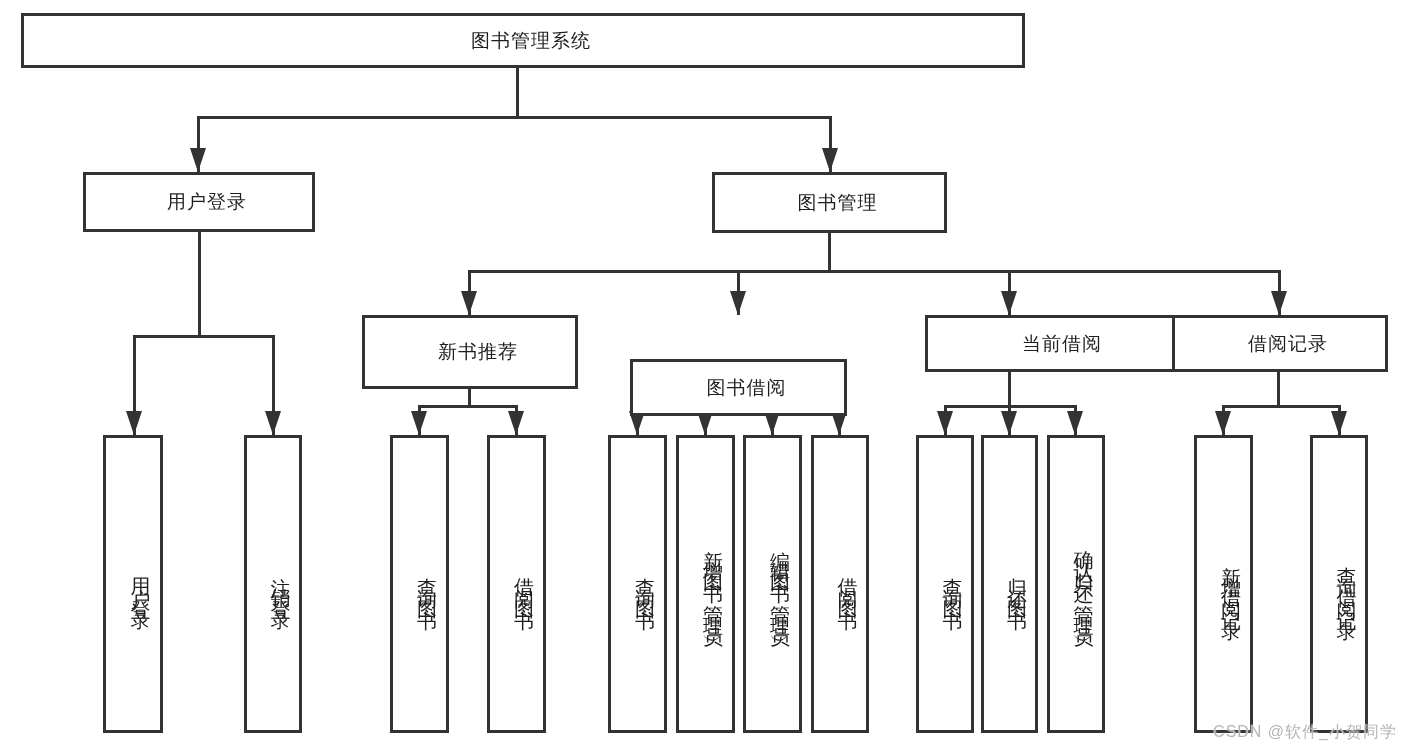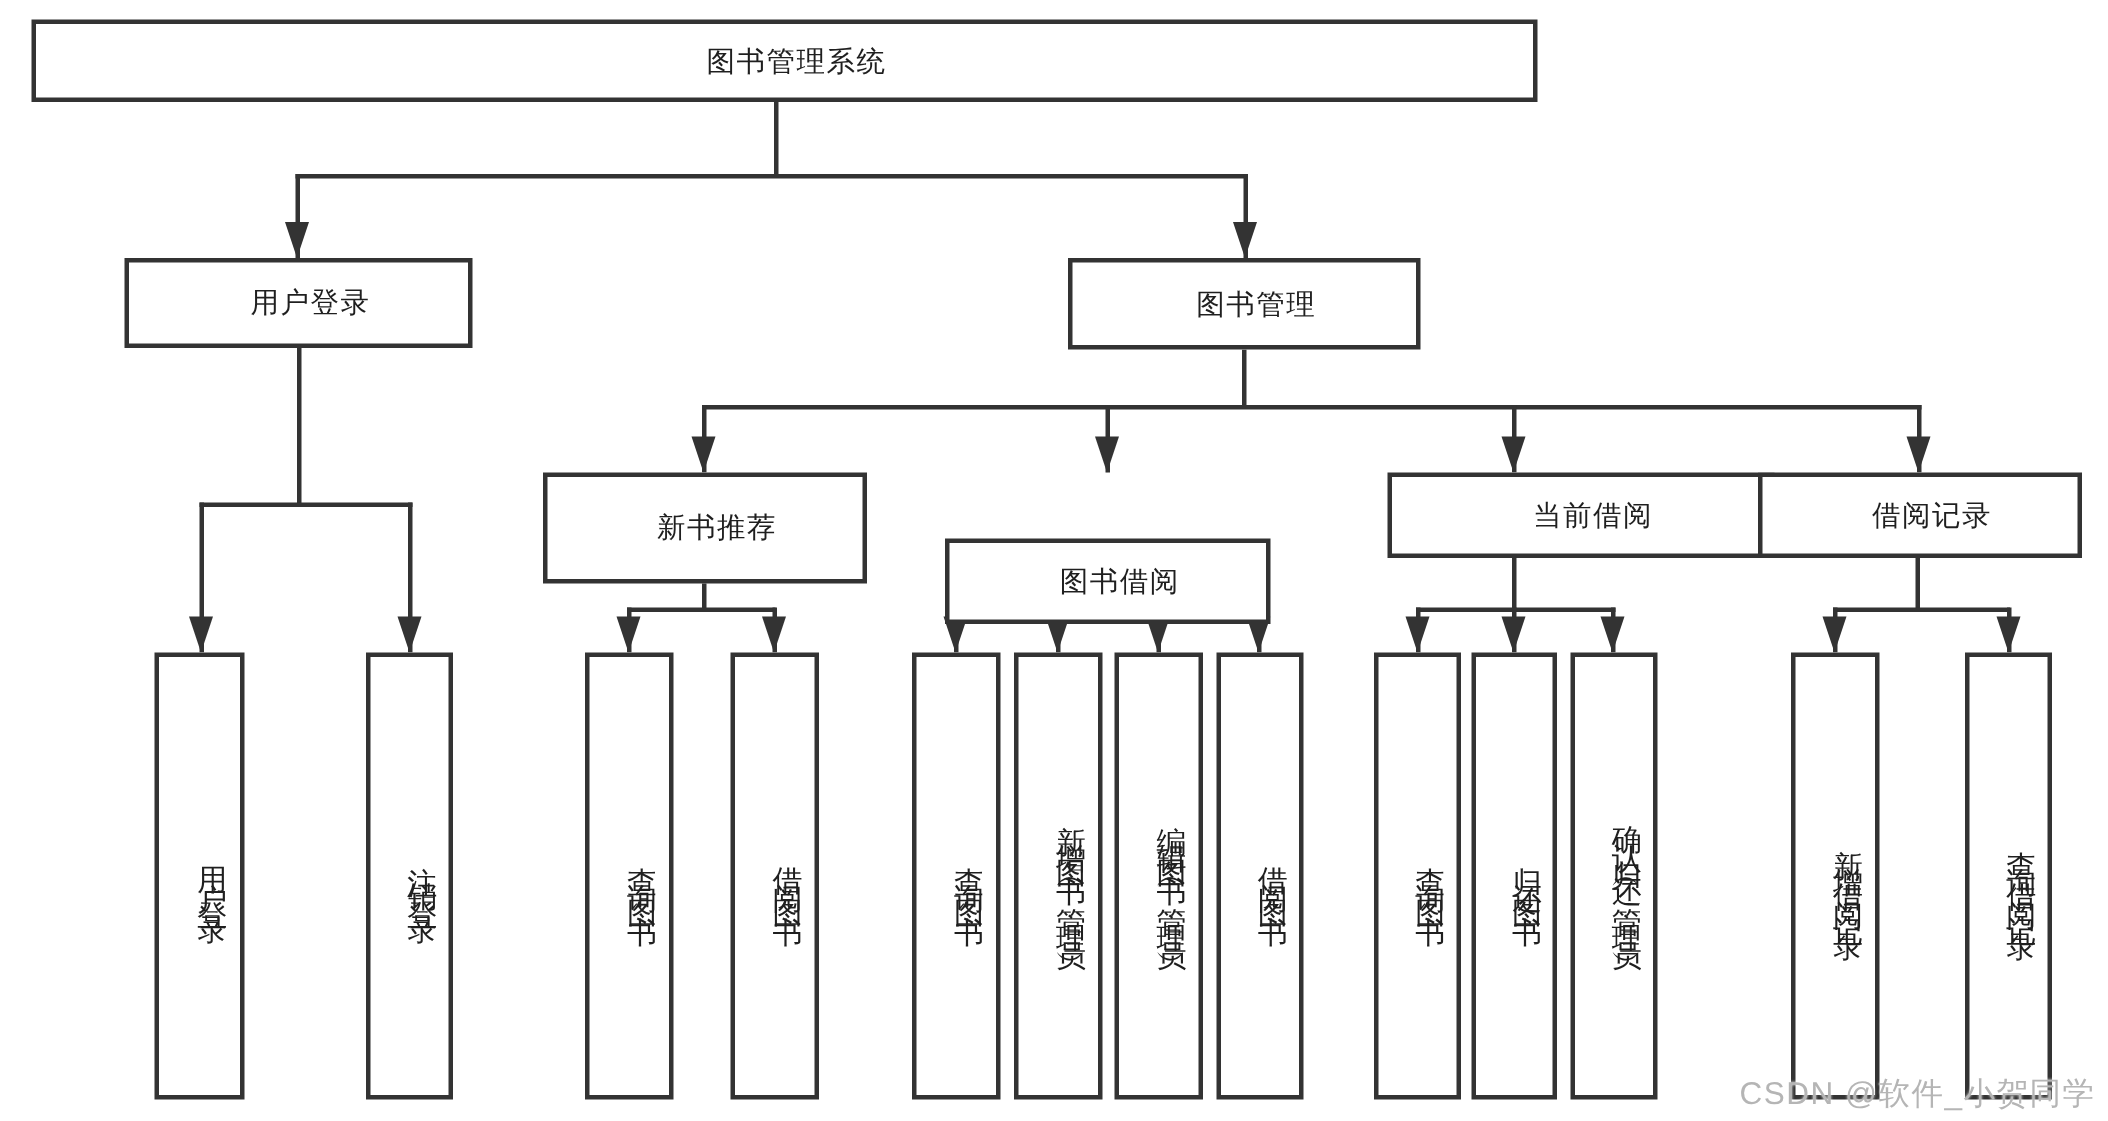--- a/index.html
+++ b/index.html
@@ -65,21 +65,21 @@
   .pos-leaf-query3       { left: 916px;  width: 58px; }
   .pos-leaf-return       { left: 981px;  width: 57px; }
   .pos-leaf-confirm      { left: 1047px; width: 58px; }
   .pos-leaf-addrecord    { left: 1194px; width: 59px; }
   .pos-leaf-queryrecord  { left: 1310px; width: 58px; }
 
   .watermark {
     position: absolute;
     right: 8px;
     bottom: 4px;
-    font-size: 21px;
+    font-size: 16px;
     color: #b5b5b5;
     letter-spacing: 1px;
     text-shadow: 0 0 2px #ffffff;
   }
 </style>
 </head>
 <body>
 
 <div class="canvas">
 

